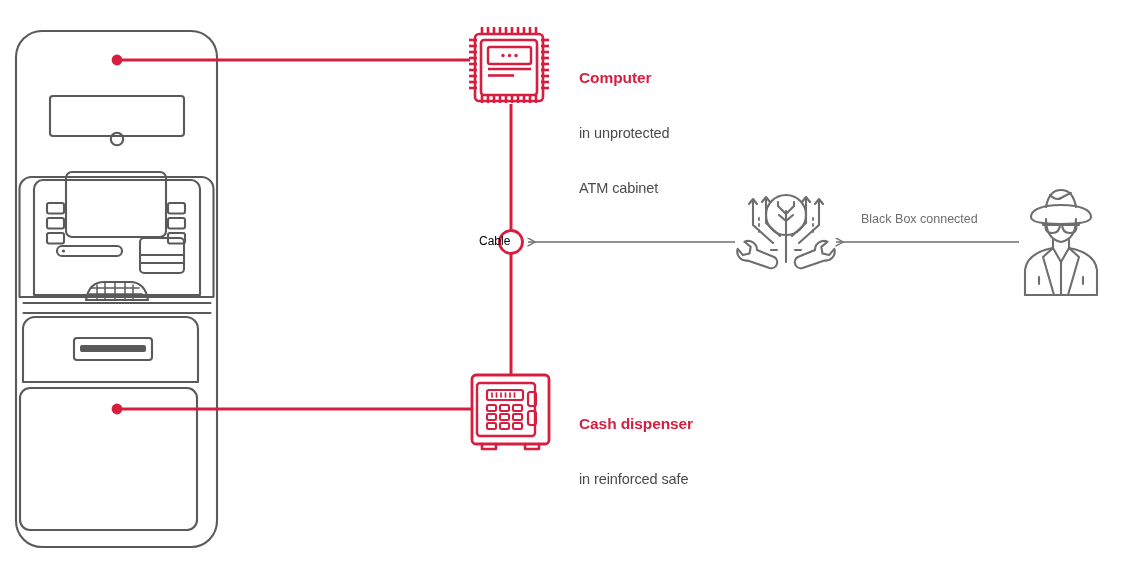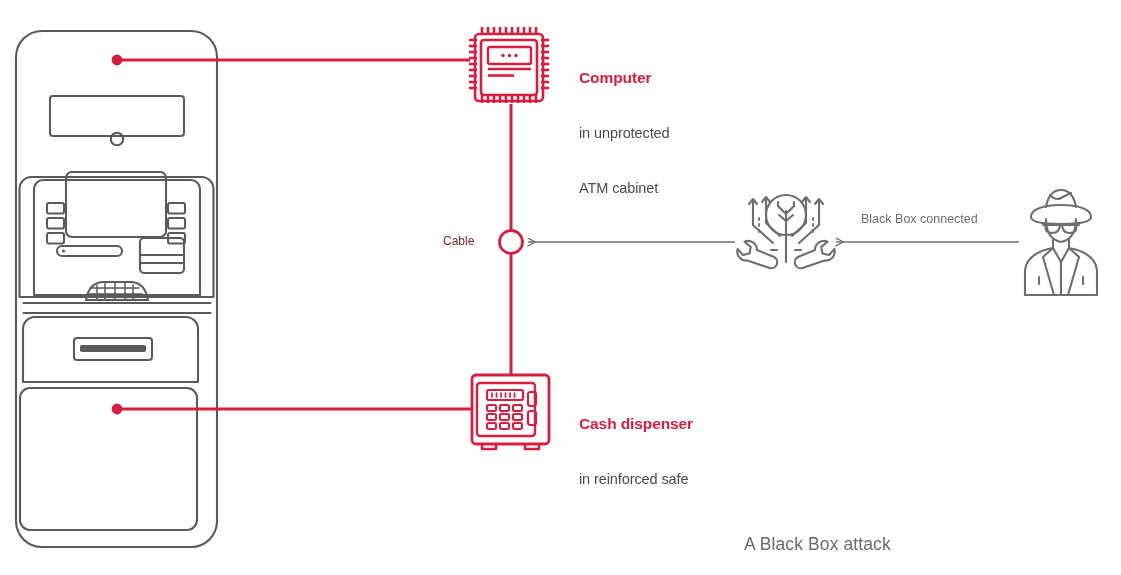--- a/index.html
+++ b/index.html
@@ -40,23 +40,23 @@
   .callout-sub {
     color: #4a4a4a;
     font-size: 14.5px;
     letter-spacing: -0.1px;
   }
   #computer-label { left: 579px; top: 31px; }
   #dispenser-label { left: 579px; top: 377px; }
 
   
   #cable-label {
-    left: 443px;
+    left: 479px;
     top: 234px;
-    color: #7f1d1d;
+    color: #000000;
     font-size: 12px;
     font-weight: normal;
   }
 
   
   #blackbox-label {
     left: 861px;
     top: 212px;
     color: #6e6e6e;
     font-size: 12.5px;
@@ -355,15 +355,14 @@
   <div id="computer-label" class="txt">
     <div class="callout-title">Computer</div>
     <div class="callout-sub">in unprotected</div>
     <div class="callout-sub">ATM cabinet</div>
   </div>
 
   <div id="cable-label" class="txt">Cable</div>
 
   <div id="blackbox-label" class="txt">Black Box connected</div>
 
-  <div id="caption" class="txt">A Black Box attack</div>
 
 </div>
 
 </body></html>

